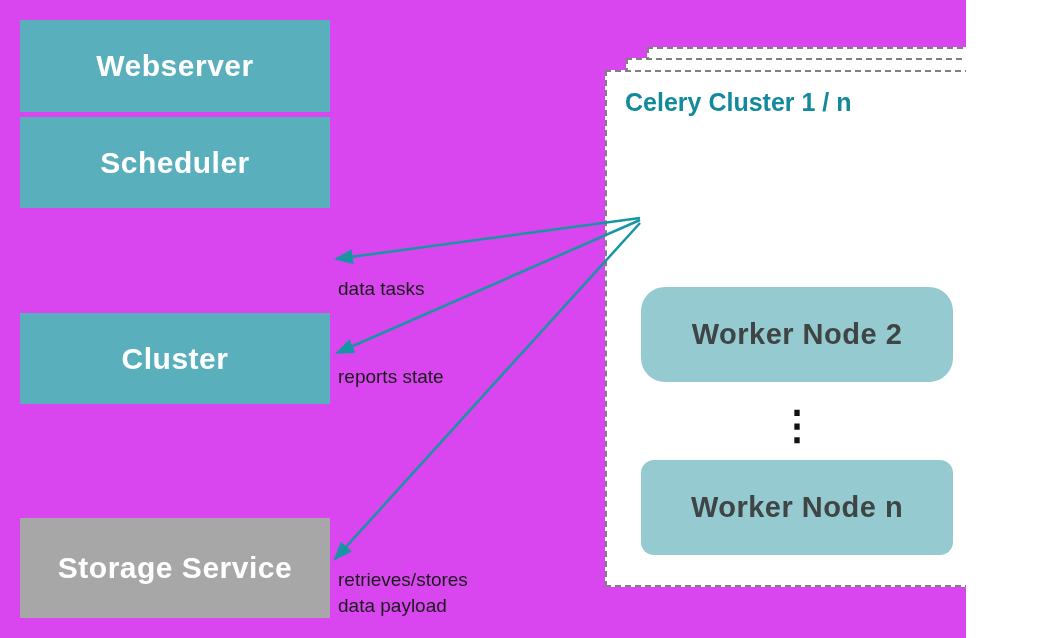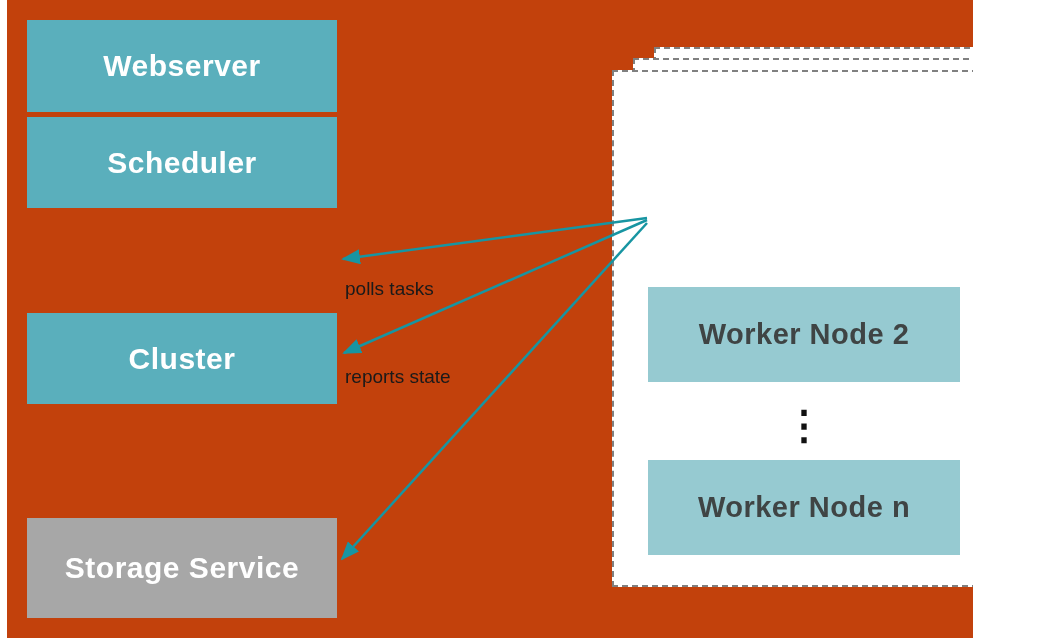--- a/index.html
+++ b/index.html
@@ -5,23 +5,22 @@
   html, body {
     margin: 0;
     padding: 0;
     background: #ffffff;
     font-family: "Liberation Sans", sans-serif;
   }
   #canvas {
     position: relative;
     width: 966px;
     height: 638px;
-    background: #c2410c;
+    background: #d946ef;
     overflow: hidden;
-    margin-left: 7px;
   }
   
   .lbox {
     position: absolute;
     left: 20px;
     width: 310px;
     background: #5AAFBC;
     color: #ffffff;
     font-weight: bold;
     font-size: 30px;
@@ -68,22 +67,22 @@
     background: #96CAD1;
     color: #3F4444;
     font-weight: bold;
     font-size: 29px;
     display: flex;
     align-items: center;
     justify-content: center;
     letter-spacing: 0.5px;
   }
   #worker-1 { top: 100px; }
-  #worker-2 { top: 215px; }
-  #worker-n { top: 388px; }
+  #worker-2 { top: 215px; border-radius: 24px; }
+  #worker-n { top: 388px; border-radius: 13px; }
   .dots {
     position: absolute;
     left: 34px;
     top: 322px;
     width: 312px;
     height: 62px;
     display: flex;
     align-items: center;
     justify-content: center;
     font-size: 40px;
@@ -129,36 +128,39 @@
   <div class="lbox" id="box-database">
     <span>Cluster</span>
   </div>
   <div class="lbox gray" id="box-storage">
     <span>Storage Service</span>
   </div>
 
   <div class="frame" id="frame-back"></div>
   <div class="frame" id="frame-mid"></div>
   <div class="frame" id="frame-front">
+    <div class="cluster-title">Celery Cluster 1 / n</div>
     <div class="wbox" id="worker-2">
       <span>Worker Node 2</span>
     </div>
     <div class="dots">⋮</div>
     <div class="wbox" id="worker-n">
       <span>Worker Node n</span>
     </div>
   </div>
 
   <svg id="arrows" viewBox="0 0 1050 638">
     <defs>
       <marker id="ah" markerUnits="userSpaceOnUse" markerWidth="19" markerHeight="15" viewBox="0 0 19 15" refX="17" refY="7.5" orient="auto">
         <path d="M0,0 L19,7.5 L0,15 Z" fill="#1795A2"></path>
       </marker>
     </defs>
     <line x1="640" y1="218" x2="336" y2="259" stroke="#1795A2" stroke-width="2.5" marker-end="url(#ah)"></line>
     <line x1="640" y1="220" x2="337" y2="353" stroke="#1795A2" stroke-width="2.5" marker-end="url(#ah)"></line>
     <line x1="640" y1="223" x2="335" y2="559" stroke="#1795A2" stroke-width="2.5" marker-end="url(#ah)"></line>
   </svg>
 
-  <div class="edge-label" id="edge-label-0">polls tasks</div>
+  <div class="edge-label" id="edge-label-0">data tasks</div>
   <div class="edge-label" id="edge-label-1">reports state</div>
+  <div class="edge-label" id="edge-label-2">retrieves/stores
+data payload</div>
 
 </div>
 
 </body></html>

